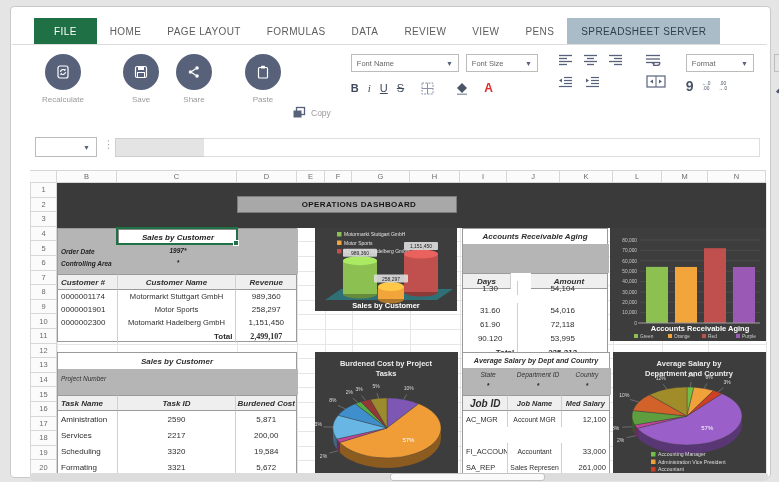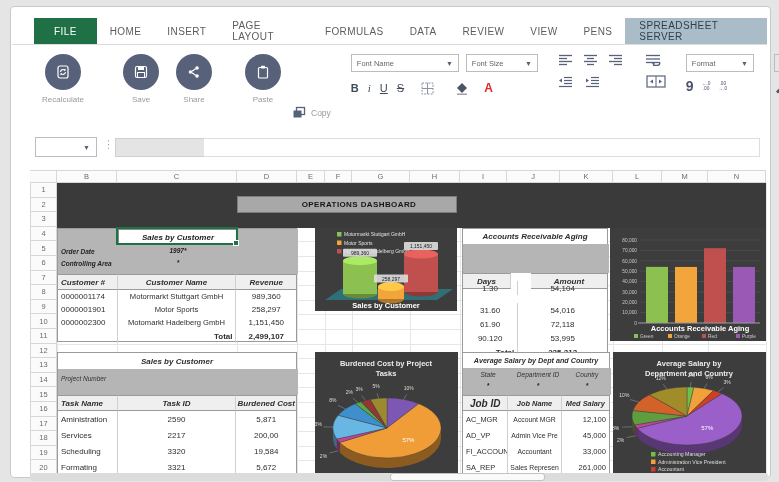--- a/index.html
+++ b/index.html
@@ -62,21 +62,20 @@
 </style>
 </head>
 <body>
 
 <div class="stage">
   <div class="abs window"></div>
 
   <div class="abs tabbar" id="tabbar">
       <div class="rtab file">FILE</div>
       <div class="rtab">HOME</div>
-      <div class="rtab">INSERT</div>
       <div class="rtab">PAGE LAYOUT</div>
       <div class="rtab">FORMULAS</div>
       <div class="rtab">DATA</div>
       <div class="rtab">REVIEW</div>
       <div class="rtab">VIEW</div>
       <div class="rtab">PENS</div>
       <div class="rtab server">SPREADSHEET SERVER</div>
     </div>
 
   <div class="abs toolbar">
@@ -390,21 +389,21 @@
           <div class="tcell" style="width: 60px; height: 13px; justify-content: center;">258,297</div>
         </div>
         <div class="trow" style="top: 87px; height: 13px; width: 100%;">
           <div class="tcell" style="width: 60px; height: 13px; justify-content: flex-start;">0000002300</div>
           <div class="tcell" style="width: 120px; height: 13px; justify-content: center; font-size: 7.6px;">Motomarkt Hadelberg GmbH</div>
           <div class="tcell" style="width: 60px; height: 13px; justify-content: center;">1,151,450</div>
         </div>
         <div class="trow" style="top: 100px; height: 14px; width: 100%;">
           <div class="tcell" style="width: 60px; height: 14px; justify-content: center;"></div>
           <div class="tcell" style="width: 120px; height: 14px; justify-content: flex-end; font-weight: bold;">Total</div>
-          <div class="tcell" style="width: 60px; height: 14px; justify-content: center; font-weight: bold;">2,499,107</div>
+          <div class="tcell" style="width: 60px; height: 14px; justify-content: center; font-weight: bold; font-family: Liberation Serif, serif;">2,499,107</div>
         </div>
       </div>
       <div class="sel" style="left: 116px; top: 227px; width: 122px; height: 18px;">
         <div class="handle"></div>
       </div>
       <div class="dtable" style="left: 462px; top: 228px; width: 146px; height: 130px;">
         <div class="trow" style="top: 0px; height: 15px; width: 100%;">
           <div class="tcell" style="width: 146px; height: 15px; justify-content: center; font-weight: bold; font-style: italic; font-size: 8px;">Accounts Receivable Aging</div>
         </div>
         <div class="grayblk" style="left: 0px; top: 15px; width: 146px; height: 29px;"></div>
@@ -478,25 +477,20 @@
         <div class="flabel" style="left: 100px; top: 29px; width: 48px; text-align: center;">*</div>
         <div class="trow" style="top: 42px; height: 16px; width: 100%;">
           <div class="tcell hdr" style="width: 46px; height: 16px; justify-content: center; font-weight: bold; font-style: italic; font-size: 10px;">Job ID</div>
           <div class="tcell hdr" style="width: 54px; height: 16px; justify-content: center; font-weight: bold; font-style: italic; font-size: 7.4px;">Job Name</div>
           <div class="tcell hdr" style="width: 48px; height: 16px; justify-content: center; font-weight: bold; font-style: italic; font-size: 7.4px;">Med Salary</div>
         </div>
         <div class="trow" style="top: 58px; height: 16px; width: 100%;">
           <div class="tcell" style="width: 46px; height: 16px; justify-content: flex-start; font-size: 7.4px;">AC_MGR</div>
           <div class="tcell" style="width: 54px; height: 16px; justify-content: center; font-size: 6.8px;">Account MGR</div>
           <div class="tcell" style="width: 48px; height: 16px; justify-content: flex-end; font-size: 7.6px;">12,100</div>
-        </div>
-        <div class="trow" style="top: 74px; height: 16px; width: 100%;">
-          <div class="tcell" style="width: 46px; height: 16px; justify-content: flex-start; font-size: 7.4px;">AD_VP</div>
-          <div class="tcell" style="width: 54px; height: 16px; justify-content: center; font-size: 6.8px;">Admin Vice Pre</div>
-          <div class="tcell" style="width: 48px; height: 16px; justify-content: flex-end; font-size: 7.6px;">45,000</div>
         </div>
         <div class="trow" style="top: 90px; height: 16px; width: 100%;">
           <div class="tcell" style="width: 46px; height: 16px; justify-content: flex-start; font-size: 7.4px;">FI_ACCOUN</div>
           <div class="tcell" style="width: 54px; height: 16px; justify-content: center; font-size: 6.8px;">Accountant</div>
           <div class="tcell" style="width: 48px; height: 16px; justify-content: flex-end; font-size: 7.6px;">33,000</div>
         </div>
         <div class="trow" style="top: 106px; height: 16px; width: 100%;">
           <div class="tcell" style="width: 46px; height: 16px; justify-content: flex-start; font-size: 7.4px;">SA_REP</div>
           <div class="tcell" style="width: 54px; height: 16px; justify-content: center; font-size: 6.8px;">Sales Represen</div>
           <div class="tcell" style="width: 48px; height: 16px; justify-content: flex-end; font-size: 7.6px;">261,000</div>

